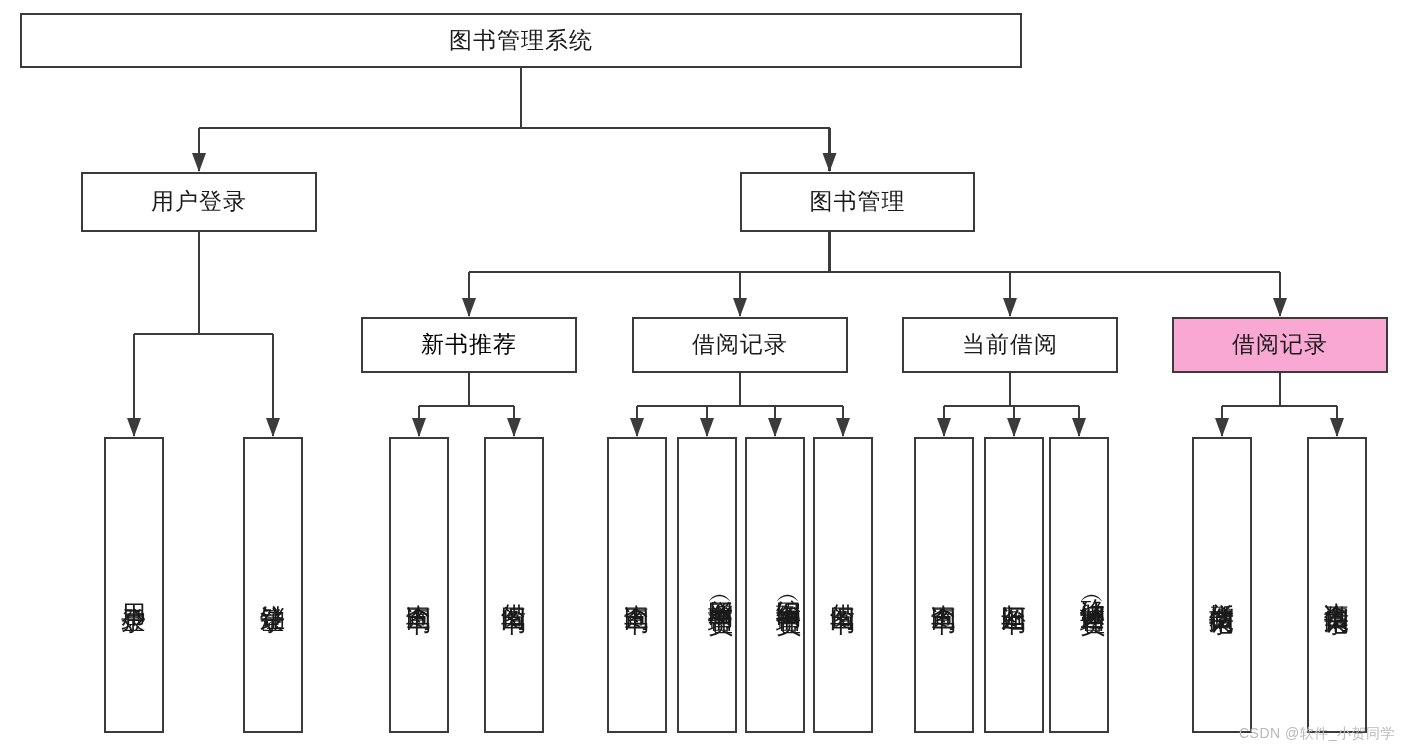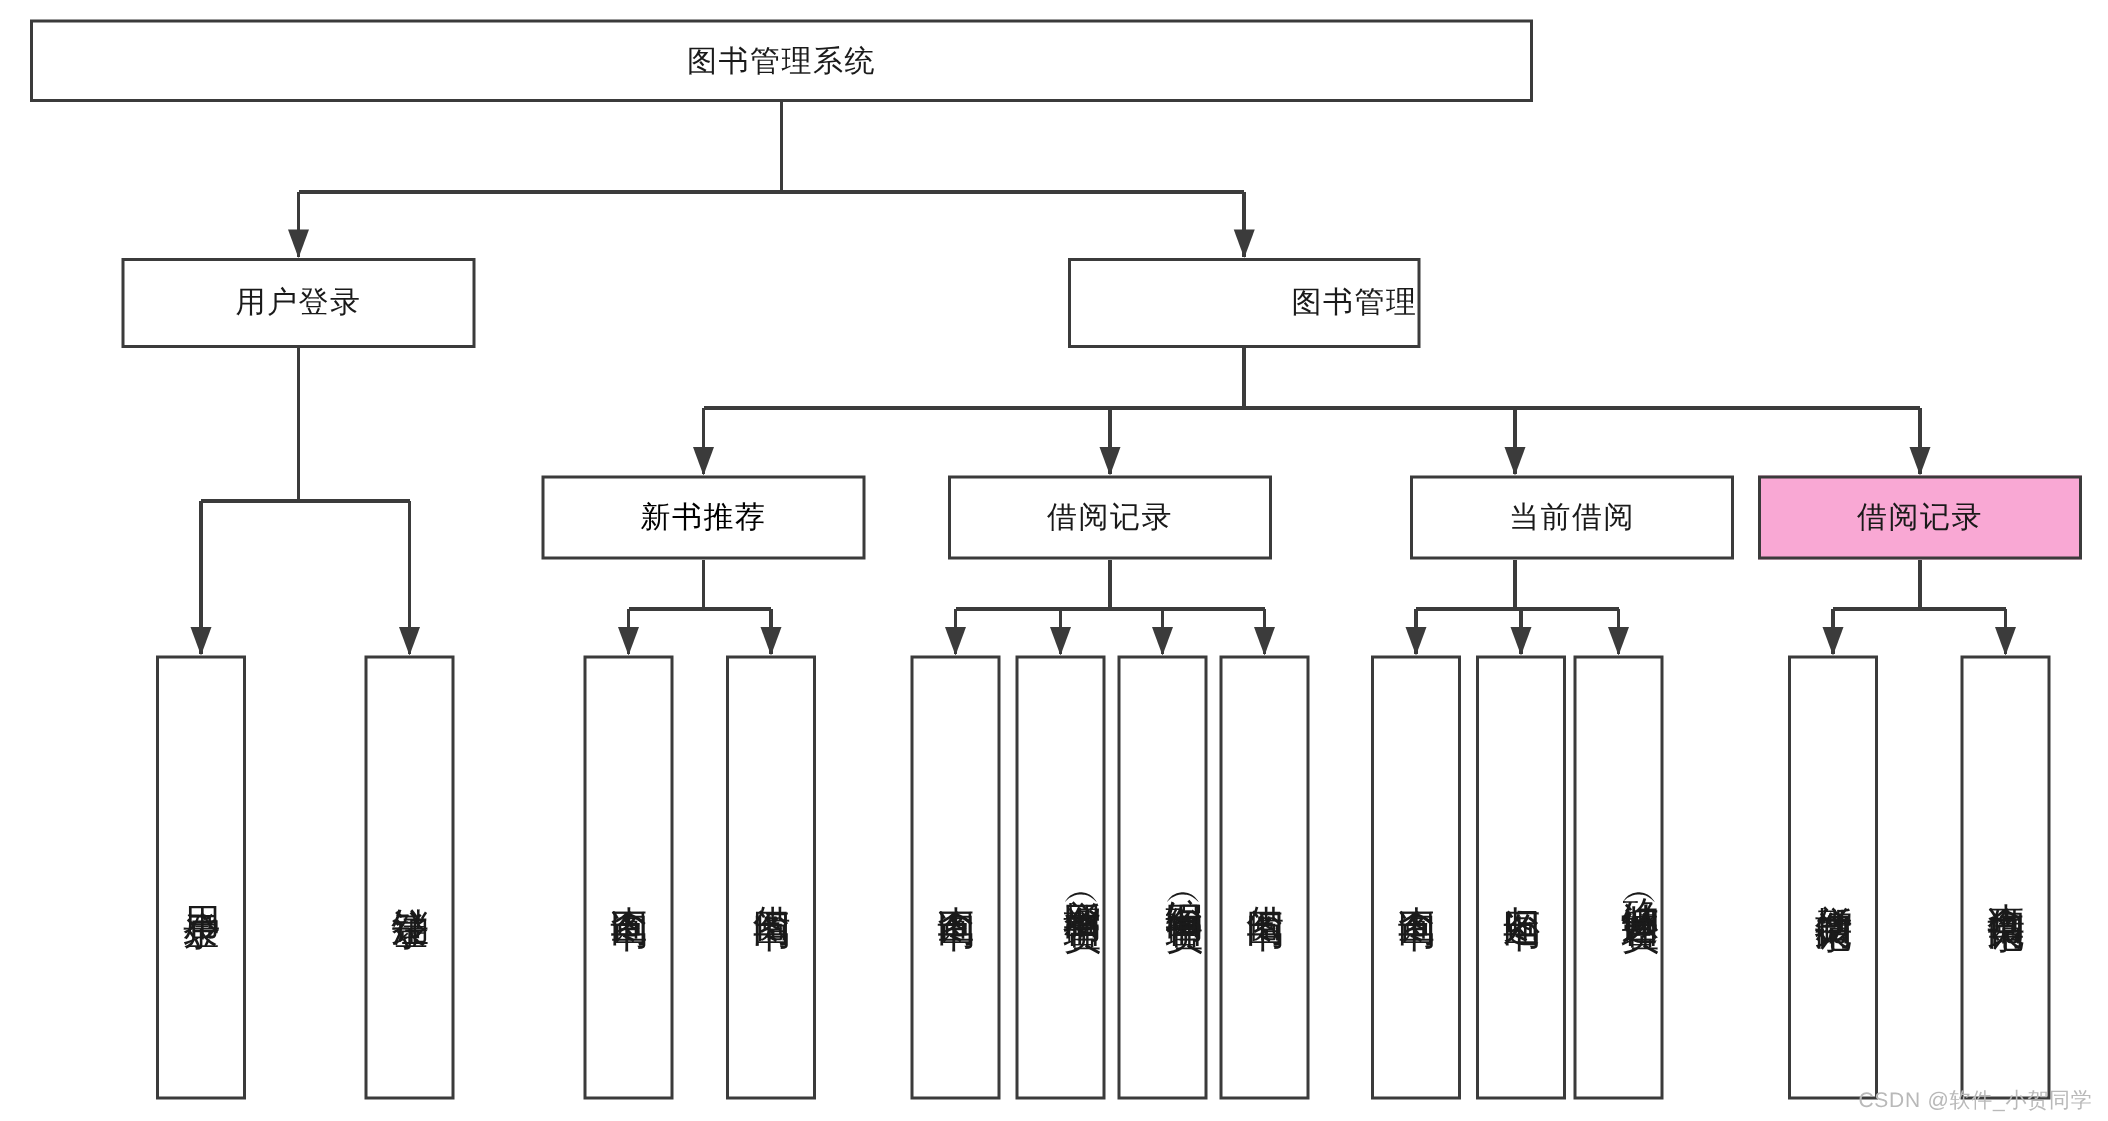--- a/index.html
+++ b/index.html
@@ -13,21 +13,21 @@
     position:absolute;
     box-sizing:border-box;
     border:2px solid #3b3b3b;
     background:#ffffff;
     display:flex;
     align-items:center;
     justify-content:center;
     color:#1a1a1a;
   }
   .node-box.horizontal{
-    font-size:20px;
+    font-size:23px;
     line-height:1.1;
     letter-spacing:1px;
   }
   .node-box.vertical{
     writing-mode:vertical-rl;
     text-orientation:upright;
     font-size:25px;
     line-height:1.12;
     letter-spacing:2px;
     align-items:flex-start;
@@ -107,30 +107,30 @@
       <line x1="1337" y1="406" x2="1337" y2="436" stroke="#3b3b3b" stroke-width="2.6" shape-rendering="crispEdges"></line>
       <polygon points="1330,418 1344,418 1337,437" fill="#3b3b3b"></polygon>
     </svg>
   <div id="nodes-layer">
       <div class="node-box horizontal" id="node-root" style="left: 20px; top: 13px; width: 1002px; height: 55px; border-color: rgb(59, 59, 59); background: rgb(255, 255, 255); color: rgb(26, 26, 26);">
         <span class="node-label">图书管理系统</span>
       </div>
       <div class="node-box horizontal" id="node-user-login" style="left: 81px; top: 172px; width: 236px; height: 60px; border-color: rgb(59, 59, 59); background: rgb(255, 255, 255); color: rgb(26, 26, 26);">
         <span class="node-label">用户登录</span>
       </div>
-      <div class="node-box horizontal" id="node-book-manage" style="left: 712px; top: 172px; width: 235px; height: 60px; border-color: rgb(59, 59, 59); background: rgb(255, 255, 255); color: rgb(26, 26, 26); justify-content: flex-end;">
+      <div class="node-box horizontal" id="node-book-manage" style="left: 740px; top: 172px; width: 235px; height: 60px; border-color: rgb(59, 59, 59); background: rgb(255, 255, 255); color: rgb(26, 26, 26);">
         <span class="node-label">图书管理</span>
       </div>
       <div class="node-box horizontal" id="node-new-book-rec" style="left: 361px; top: 317px; width: 216px; height: 56px; border-color: rgb(59, 59, 59); background: rgb(255, 255, 255); color: #000000;">
         <span class="node-label">新书推荐</span>
       </div>
       <div class="node-box horizontal" id="node-book-borrow" style="left: 632px; top: 317px; width: 216px; height: 56px; border-color: rgb(59, 59, 59); background: rgb(255, 255, 255); color: rgb(26, 26, 26);">
         <span class="node-label">借阅记录</span>
       </div>
-      <div class="node-box horizontal" id="node-current-borrow" style="left: 902px; top: 317px; width: 216px; height: 56px; border-color: rgb(59, 59, 59); background: rgb(255, 255, 255); color: rgb(26, 26, 26); margin-left: 38px;">
+      <div class="node-box horizontal" id="node-current-borrow" style="left: 902px; top: 317px; width: 216px; height: 56px; border-color: rgb(59, 59, 59); background: rgb(255, 255, 255); color: rgb(26, 26, 26);">
         <span class="node-label">当前借阅</span>
       </div>
       <div class="node-box horizontal" id="node-borrow-record" style="left: 1172px; top: 317px; width: 216px; height: 56px; border-color: rgb(59, 59, 59); background: #f9a8d4; color: rgb(26, 26, 26);">
         <span class="node-label">借阅记录</span>
       </div>
       <div class="node-box vertical v-shift" id="node-leaf-user-login" style="left: 104px; top: 437px; width: 60px; height: 296px; border-color: rgb(59, 59, 59); background: rgb(255, 255, 255); color: rgb(26, 26, 26);">
         <span class="node-label">用户登录</span>
       </div>
       <div class="node-box vertical v-shift" id="node-leaf-logout" style="left: 243px; top: 437px; width: 60px; height: 296px; border-color: rgb(59, 59, 59); background: rgb(255, 255, 255); color: rgb(26, 26, 26);">
         <span class="node-label">注销登录</span>

